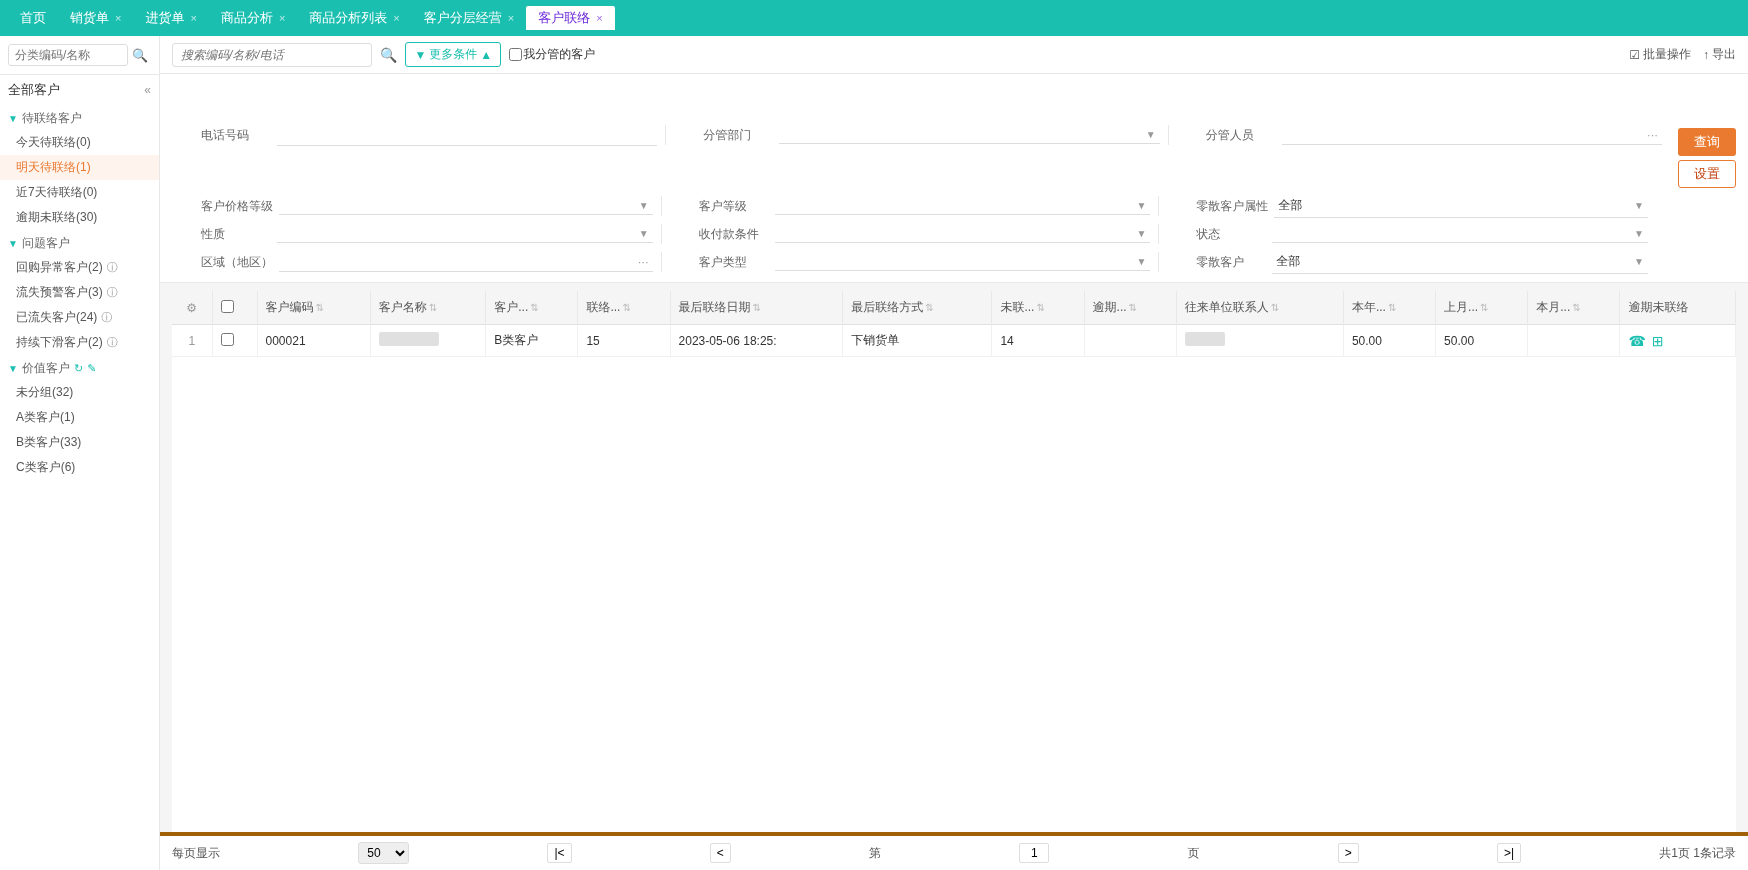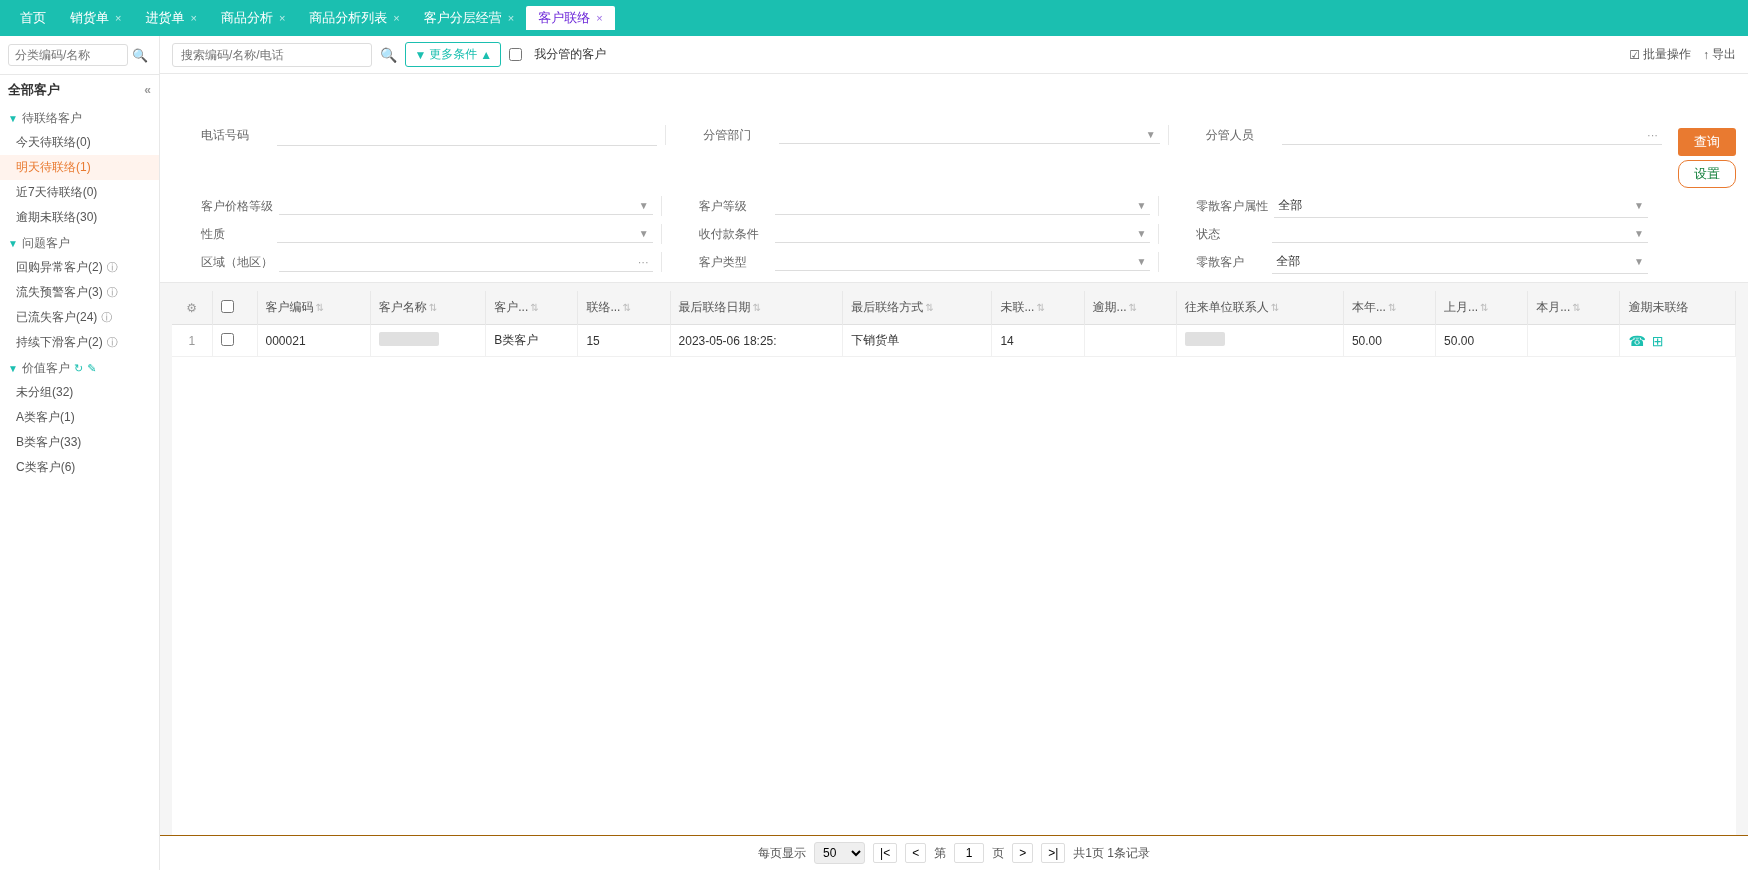--- a/index.html
+++ b/index.html
@@ -56,21 +56,21 @@
     .sidebar-search .search-icon {
       margin-left: 4px;
       color: #999;
       cursor: pointer;
     }
     .sidebar-section-header {
       display: flex;
       align-items: center;
       justify-content: space-between;
       padding: 6px 8px;
-      font-weight: bold;
+      font-weight: normal;
       color: #333;
       font-size: 13px;
       cursor: pointer;
       gap: 10px;
     }
     .sidebar-section-header .collapse-icon { color: #999; font-size: 12px; }
     .sidebar-group-label {
       padding: 5px 8px 3px 8px;
       color: #666;
       font-size: 12px;
@@ -110,41 +110,42 @@
       align-items: center;
       border-bottom: 1px solid #e8e8e8;
       gap: 8px;
     }
     .toolbar input[type="text"] {
       border: 1px solid #ddd;
       border-radius: 3px;
       padding: 4px 8px;
       width: 180px;
       font-size: 12px;
+      font-style: italic;
     }
     .toolbar .search-btn {
       color: #1bbfb0;
       cursor: pointer;
       font-size: 14px;
     }
     .toolbar .more-conditions {
       color: #1bbfb0;
       cursor: pointer;
       font-size: 12px;
       display: flex;
       align-items: center;
       gap: 3px;
       border: 1px solid #1bbfb0;
       border-radius: 3px;
       padding: 3px 8px;
     }
     .toolbar .checkbox-label {
       display: flex;
       align-items: center;
-      gap: 12px;
+      gap: 1px;
       font-size: 12px;
       cursor: pointer;
     }
     .toolbar-right {
       margin-left: auto;
       display: flex;
       align-items: center;
       gap: 12px;
     }
     .toolbar-right .batch-op {
@@ -220,23 +221,23 @@
       background: #e97a30;
       color: #fff;
       border: none;
       border-radius: 3px;
       padding: 5px 16px;
       cursor: pointer;
       font-size: 13px;
     }
     .btn-settings {
       background: #fff;
-      color: #15803d;
+      color: #c2410c;
       border: 1px solid #e97a30;
-      border-radius: 10px;
+      border-radius: 3px;
       padding: 4px 14px;
       cursor: pointer;
       font-size: 13px;
     }
     .query-btn-group {
       display: flex;
       flex-direction: column;
       gap: 4px;
       margin-left: 8px;
       margin-top: 46px;
@@ -277,25 +278,25 @@
       border-right: 1px solid #f0f0f0;
     }
     tbody td:first-child { text-align: center; color: #999; }
     .settings-icon { color: #999; cursor: pointer; }
     .action-icons { display: flex; gap: 6px; }
     .action-icon { color: #1bbfb0; cursor: pointer; font-size: 14px; }
 
     
     .pagination {
       background: #fff;
-      border-top: 1px solid #a16207;
+      border-top: 4px solid #a16207;
       padding: 6px 12px;
       display: flex;
       align-items: center;
-      justify-content: center;
+      justify-content: space-between;
       gap: 8px;
       font-size: 12px;
       color: #555;
     }
     .pagination select {
       border: 1px solid #ddd;
       border-radius: 3px;
       padding: 2px 4px;
       font-size: 12px;
     }

